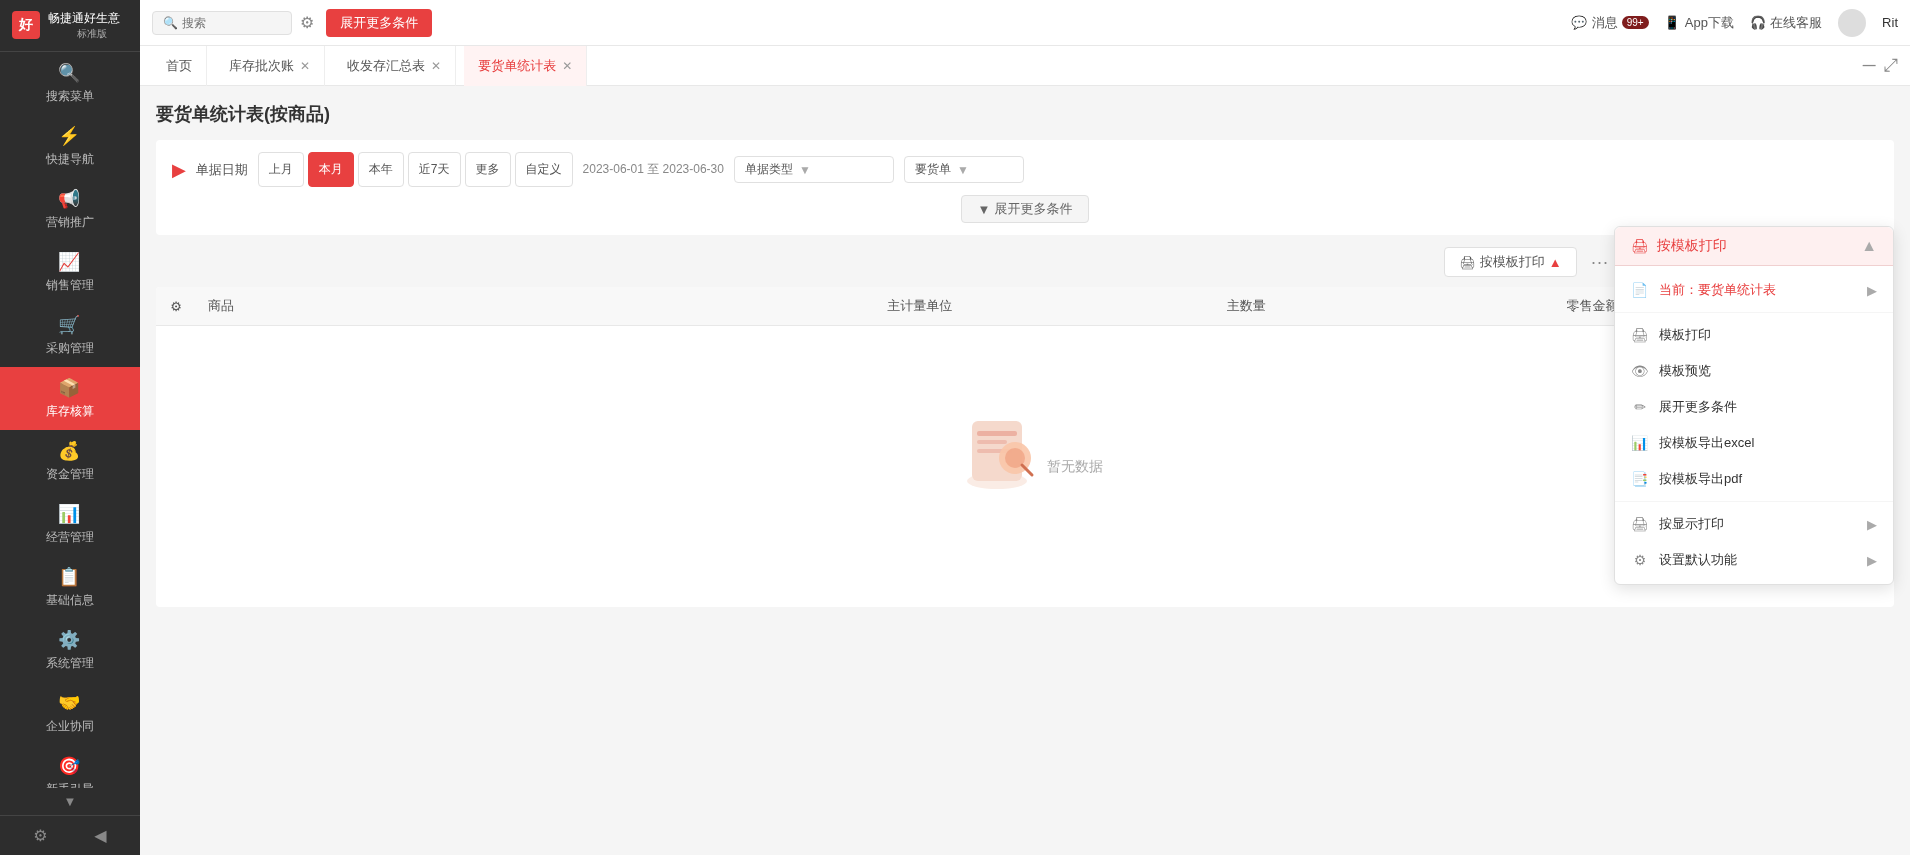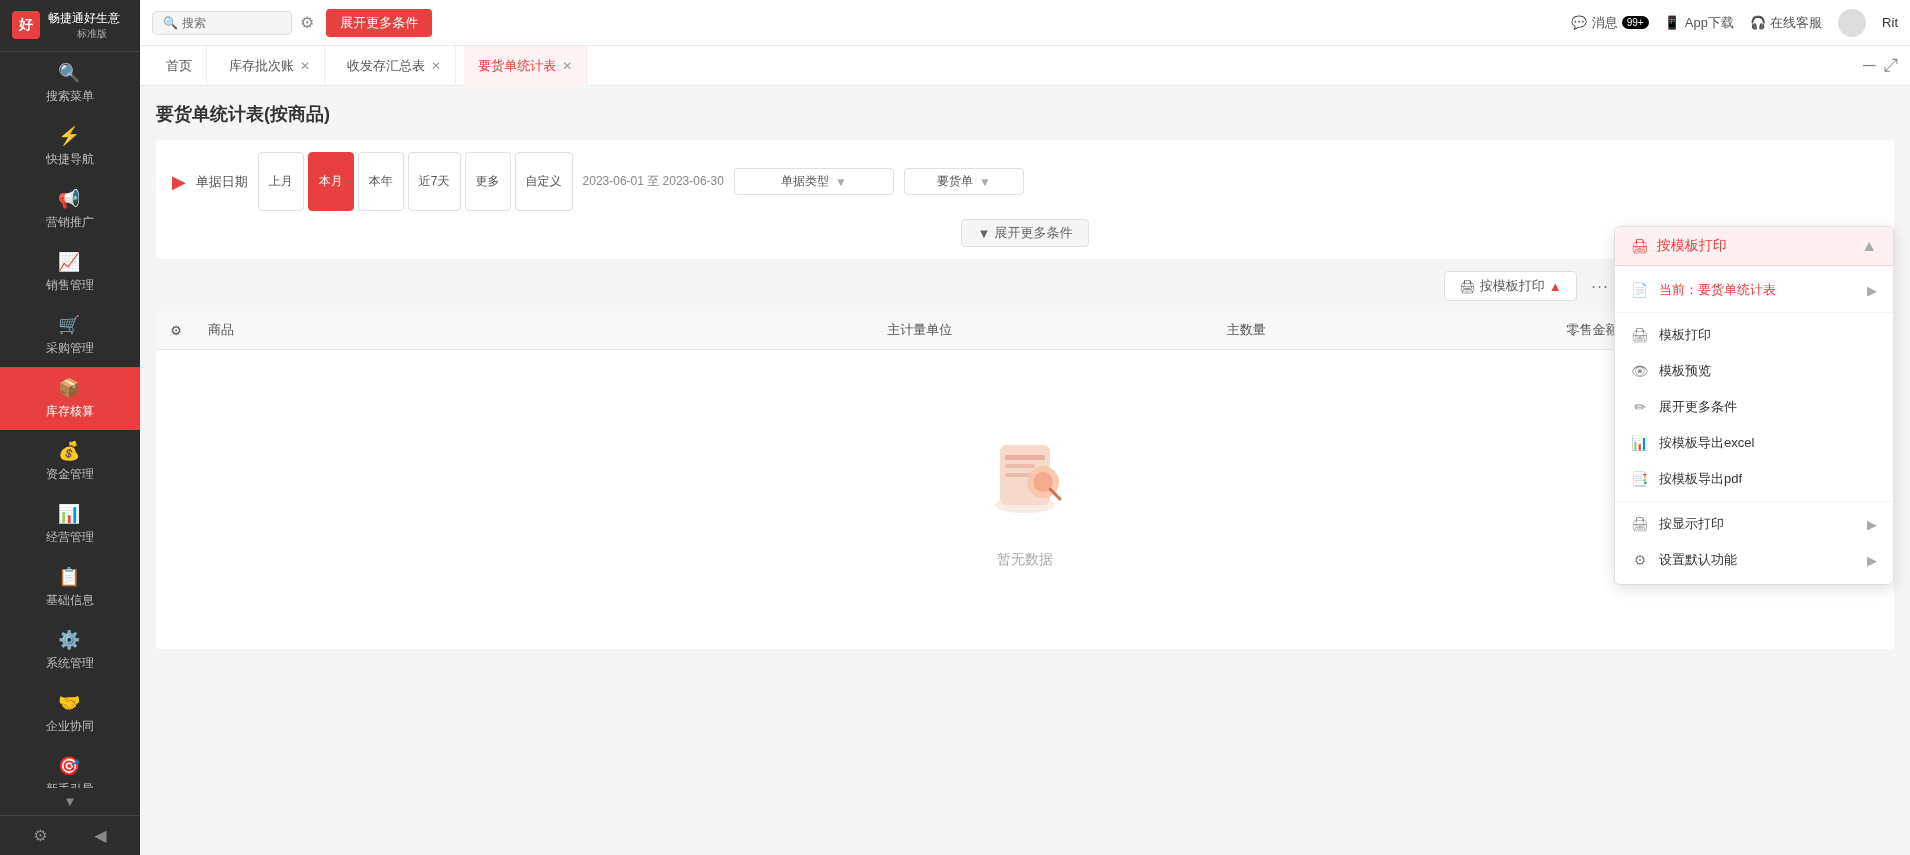--- a/index.html
+++ b/index.html
@@ -25,21 +25,21 @@
     .main { flex: 1; display: flex; flex-direction: column; overflow: hidden; }
 
     
     .topbar { background: #fff; height: 46px; display: flex; align-items: center; padding: 0 12px; border-bottom: 1px solid #e8e8e8; gap: 8px; }
     .topbar-search { background: #f5f5f5; border: 1px solid #e0e0e0; border-radius: 4px; padding: 4px 10px; width: 140px; font-size: 12px; color: #999; display: flex; align-items: center; gap: 4px; }
     .topbar-search input { background: none; border: none; outline: none; font-size: 12px; color: #333; width: 100px; }
     .topbar-gear { color: #888; cursor: pointer; font-size: 16px; }
     .topbar-trial { background: #e84040; color: white; border: none; border-radius: 4px; padding: 5px 14px; font-size: 13px; cursor: pointer; margin-left: 4px; }
     .topbar-right { margin-left: auto; display: flex; align-items: center; gap: 16px; }
     .topbar-right-item { display: flex; align-items: center; gap: 4px; color: #555; font-size: 13px; cursor: pointer; }
-    .badge { background: #000000; color: white; border-radius: 8px; font-size: 10px; padding: 1px 5px; }
+    .badge { background: #7f1d1d; color: white; border-radius: 8px; font-size: 10px; padding: 1px 5px; }
     .topbar-avatar { width: 28px; height: 28px; background: #ddd; border-radius: 50%; }
 
     
     .tabbar { background: #fff; height: 40px; display: flex; align-items: center; padding: 0 12px; border-bottom: 1px solid #e8e8e8; gap: 8px; }
     .tab { display: flex; align-items: center; padding: 0 14px; height: 40px; font-size: 13px; color: #555; cursor: pointer; border-right: 1px solid #eee; gap: 6px; white-space: nowrap; }
     .tab.active { color: #e84040; background: #fff3f3; }
     .tab .close-btn { color: #999; font-size: 12px; }
     .tabbar-right { margin-left: auto; display: flex; align-items: center; gap: 8px; }
     .tabbar-icon { font-size: 18px; color: #888; cursor: pointer; }
 
@@ -47,24 +47,24 @@
     .page-content { flex: 1; background: #f5f5f5; overflow: auto; padding: 16px; position: relative; }
     .page-header { font-size: 18px; font-weight: bold; color: #333; margin-bottom: 14px; }
 
     
     .filter-bar { background: #fff; border-radius: 4px; padding: 12px 16px; margin-bottom: 12px; }
     .filter-row { display: flex; align-items: center; gap: 10px; flex-wrap: wrap; }
     .filter-expand { display: flex; justify-content: center; margin-top: 8px; }
     .expand-btn { display: flex; align-items: center; gap: 4px; color: #666; font-size: 13px; cursor: pointer; background: #f5f5f5; border: 1px solid #e0e0e0; border-radius: 4px; padding: 4px 16px; }
     .filter-label { color: #555; font-size: 13px; white-space: nowrap; }
     .filter-date-group { display: flex; align-items: center; gap: 4px; }
-    .date-btn { padding: 20px 10px; border: 1px solid #e0e0e0; border-radius: 4px; font-size: 12px; color: #555; cursor: pointer; background: #fff; }
+    .date-btn { padding: 8px 10px; border: 1px solid #e0e0e0; border-radius: 4px; font-size: 12px; color: #555; cursor: pointer; background: #fff; }
     .date-btn.active { background: #e84040; color: #fff; border-color: #e84040; }
     .date-range { font-size: 12px; color: #888; }
-    .filter-select { display: flex; align-items: center; border: 1px solid #e0e0e0; border-radius: 4px; padding: 4px 10px; font-size: 12px; color: #555; background: #fff; cursor: pointer; gap: 6px; min-width: 160px; justify-content: center; }
+    .filter-select { display: flex; align-items: center; border: 1px solid #e0e0e0; border-radius: 4px; padding: 4px 10px; font-size: 12px; color: #555; background: #fff; cursor: pointer; gap: 6px; min-width: 160px; }
     .filter-select .arrow { color: #aaa; }
 
     
     .action-bar { display: flex; align-items: center; justify-content: flex-end; gap: 8px; margin-bottom: 10px; }
     .action-btn { display: flex; align-items: center; gap: 4px; padding: 5px 14px; border-radius: 4px; font-size: 13px; cursor: pointer; }
     .action-btn.primary { background: #e84040; color: white; border: none; }
     .action-btn.secondary { background: #fff; color: #555; border: 1px solid #e0e0e0; }
     .action-btn.outline { background: #fff; color: #e84040; border: 1px solid #e84040; }
     .action-dots { color: #888; cursor: pointer; font-size: 18px; padding: 0 6px; }
 
@@ -81,21 +81,21 @@
     .dropdown-item .item-arrow { margin-left: auto; color: #aaa; }
     .dropdown-divider { height: 1px; background: #f5f5f5; margin: 4px 0; }
 
     
     .data-table { background: #fff; border-radius: 4px; overflow: hidden; }
     .table-head { display: grid; grid-template-columns: 40px 2fr 1fr 1fr 1fr; background: #f8f8f8; border-bottom: 1px solid #e8e8e8; }
     .th { padding: 10px 12px; font-size: 13px; color: #555; font-weight: 500; text-align: left; }
     .th:first-child { display: flex; align-items: center; justify-content: center; }
 
     
-    .empty-state { display: flex; flex-direction: column; align-items: center; justify-content: center; padding: 80px 0; }
+    .empty-state { display: flex; flex-direction: row; align-items: center; justify-content: center; padding: 80px 0; }
     .empty-icon { font-size: 80px; margin-bottom: 12px; }
     .empty-text { color: #aaa; font-size: 14px; }
   </style>
 </head>
 <body>
 
 <div class="sidebar">
   <div class="sidebar-logo">
     <div class="sidebar-logo-icon">好</div>
     <div class="sidebar-logo-text">

